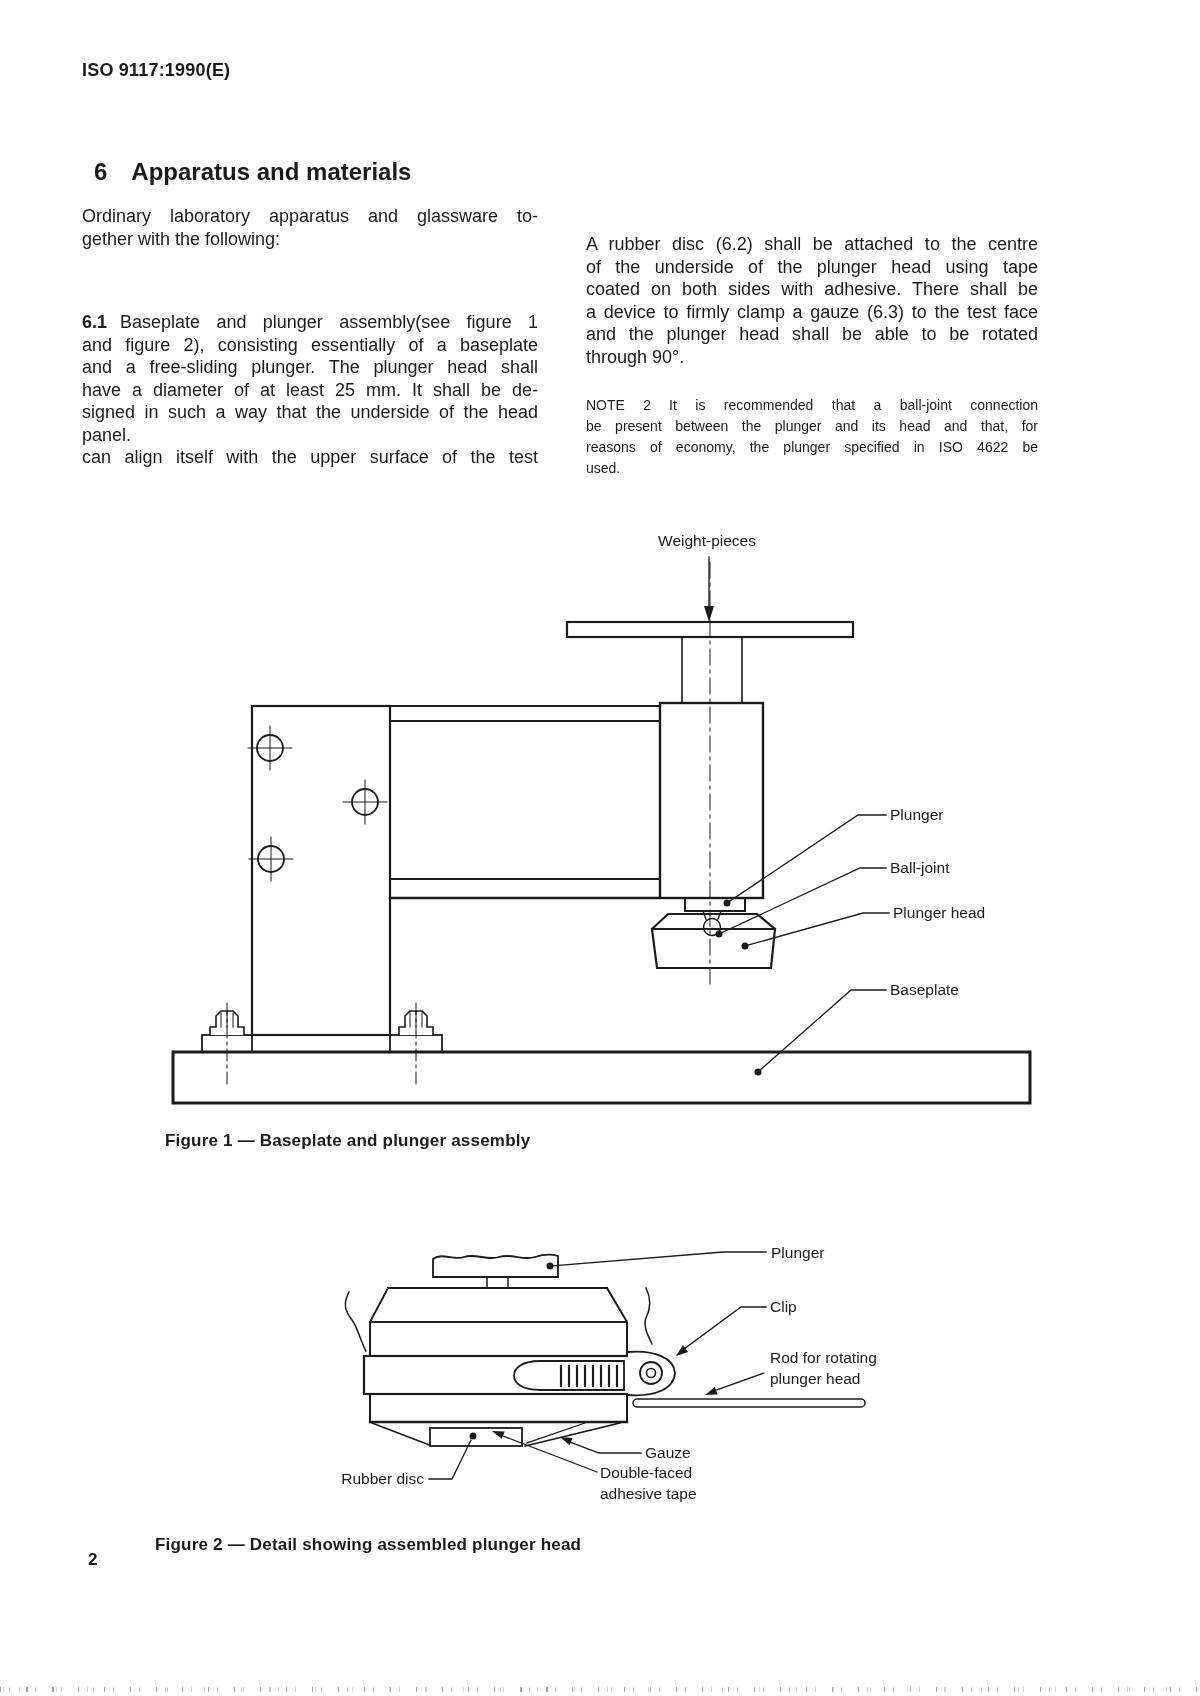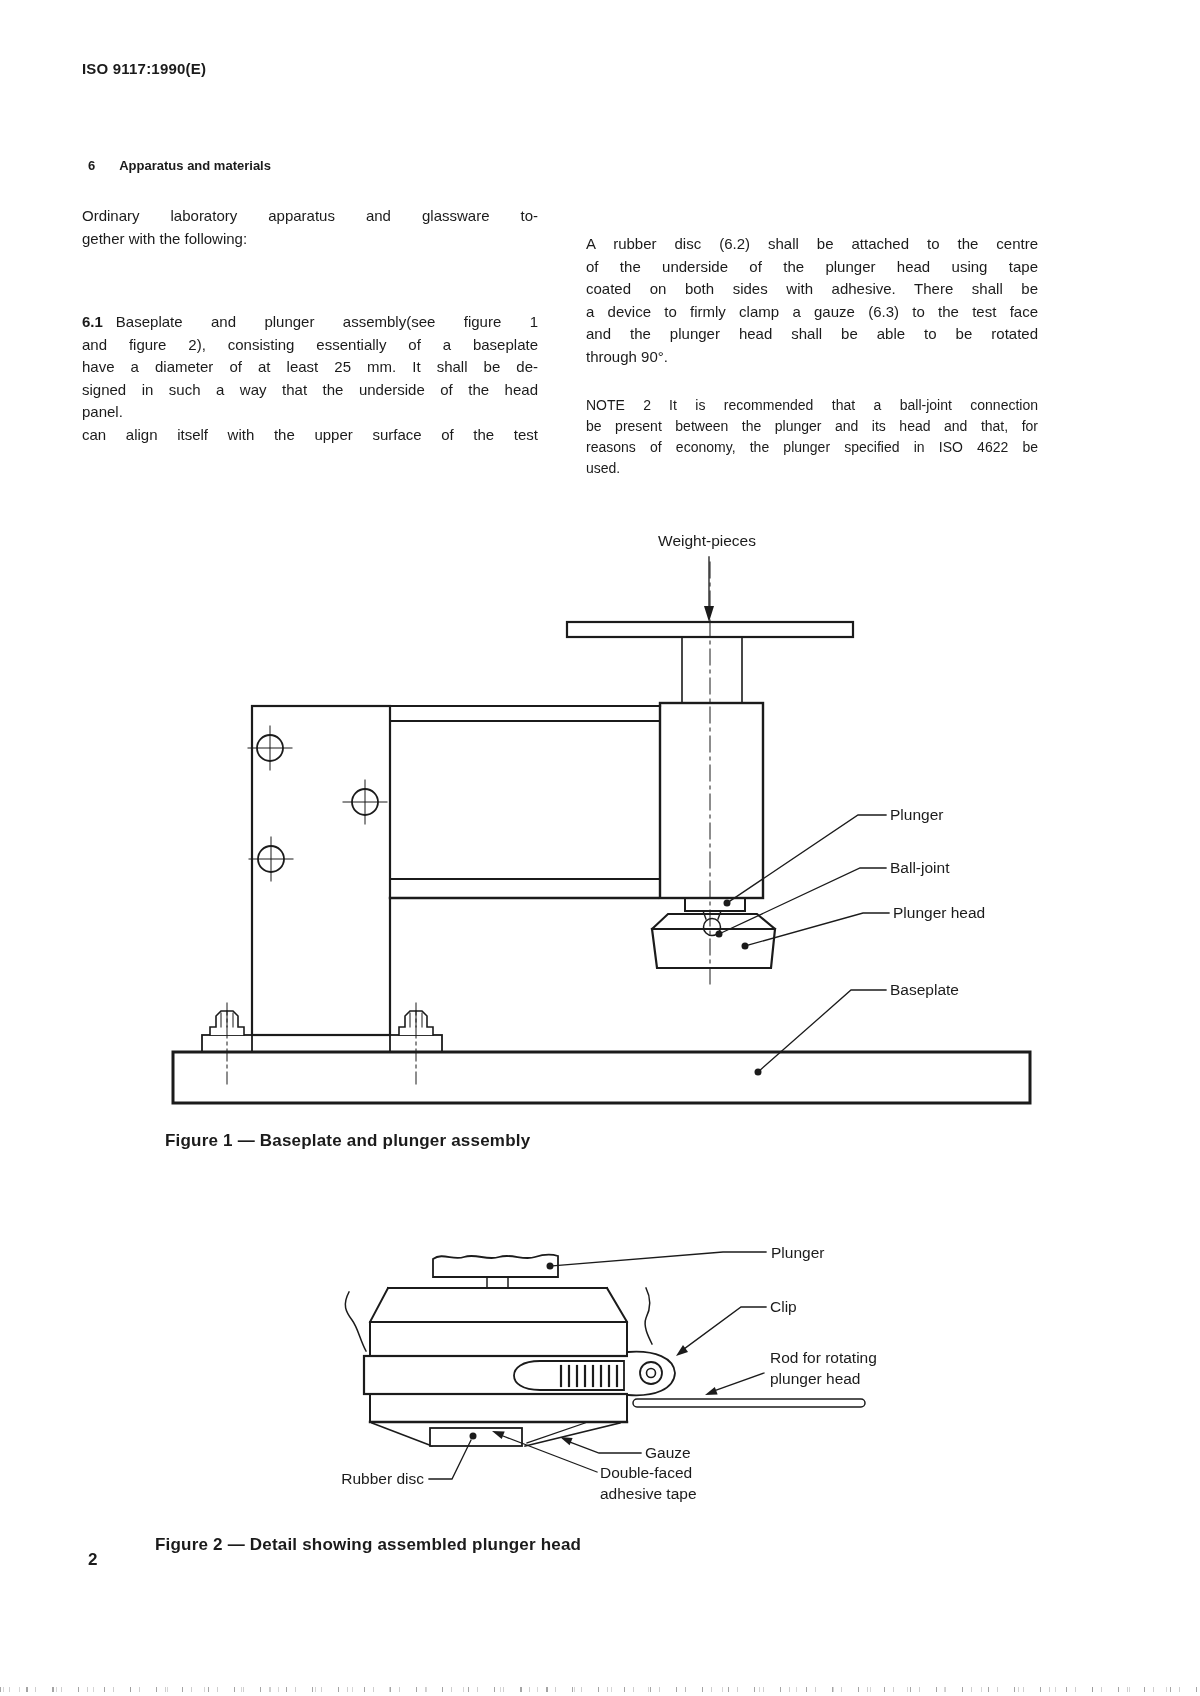--- a/index.html
+++ b/index.html
@@ -2,27 +2,27 @@
 <html><head>
 <meta charset="utf-8">
 <style>
   html,body{margin:0;padding:0;background:#e8e8e8;}
   .page{
     position:relative; width:1200px; height:1696px; background:#ffffff;
     font-family:"Liberation Sans", sans-serif; color:#1b1b1b; overflow:hidden;
     margin:0 auto;
   }
   .abs{position:absolute;}
-  .doc-ref{left:82px; top:60px; font-size:15px; font-weight:bold; letter-spacing:.2px;}
-  .sec-heading{left:88px; top:158px; font-size:13px; font-weight:bold;}
+  .doc-ref{left:82px; top:60px; font-size:18px; font-weight:bold; letter-spacing:.2px;}
+  .sec-heading{left:94px; top:158px; font-size:24px; font-weight:bold;}
   .sec-heading .sec-num{margin-right:24px;}
   .col{width:456px;}
   .left-col{left:82px;}
   .right-col{left:586px; width:452px;}
-  .body-text{font-size:15px; line-height:22.5px;}
+  .body-text{font-size:18px; line-height:22.5px;}
   .note-text{font-size:14px; line-height:21px;}
   .ln{text-align:justify; text-align-last:justify;}
   .ln.last{text-align-last:left;}
   .clause-num{font-weight:bold; margin-right:13px;}
   .clause-bold{font-weight:normal; }
   .note-label{margin-right:18px;}
   .caption{font-size:17px; font-weight:bold; letter-spacing:.2px;}
   .cap1{left:165px; top:1131px; width:800px;}
   .cap2{left:155px; top:1535px; width:800px;}
   .page-num{left:88px; top:1550px; font-size:17px; font-weight:bold;}
@@ -48,20 +48,21 @@
   </div>
 
   <div class="abs col left-col body-text" style="top:205px">
     <div class="ln">Ordinary laboratory apparatus and glassware to-</div>
     <div class="ln last">gether with the following:</div>
   </div>
 
   <div class="abs col left-col body-text" style="top:311px">
     <div class="ln"><span class="clause-num">6.1</span><span class="clause-bold">Baseplate and plunger assembly</span><span>(see figure 1</span></div>
     <div class="ln">and figure 2), consisting essentially of a baseplate</div>
+    <div class="ln">and a free-sliding plunger. The plunger head shall</div>
     <div class="ln">have a diameter of at least 25 mm. It shall be de-</div>
     <div class="ln">signed in such a way that the underside of the head</div>
     <div class="ln last">panel.</div>
     <div class="ln">can align itself with the upper surface of the test</div>
   </div>
 
 
   <div class="abs col right-col body-text" style="top:233px">
     <div class="ln">A rubber disc (6.2) shall be attached to the centre</div>
     <div class="ln">of the underside of the plunger head using tape</div>

